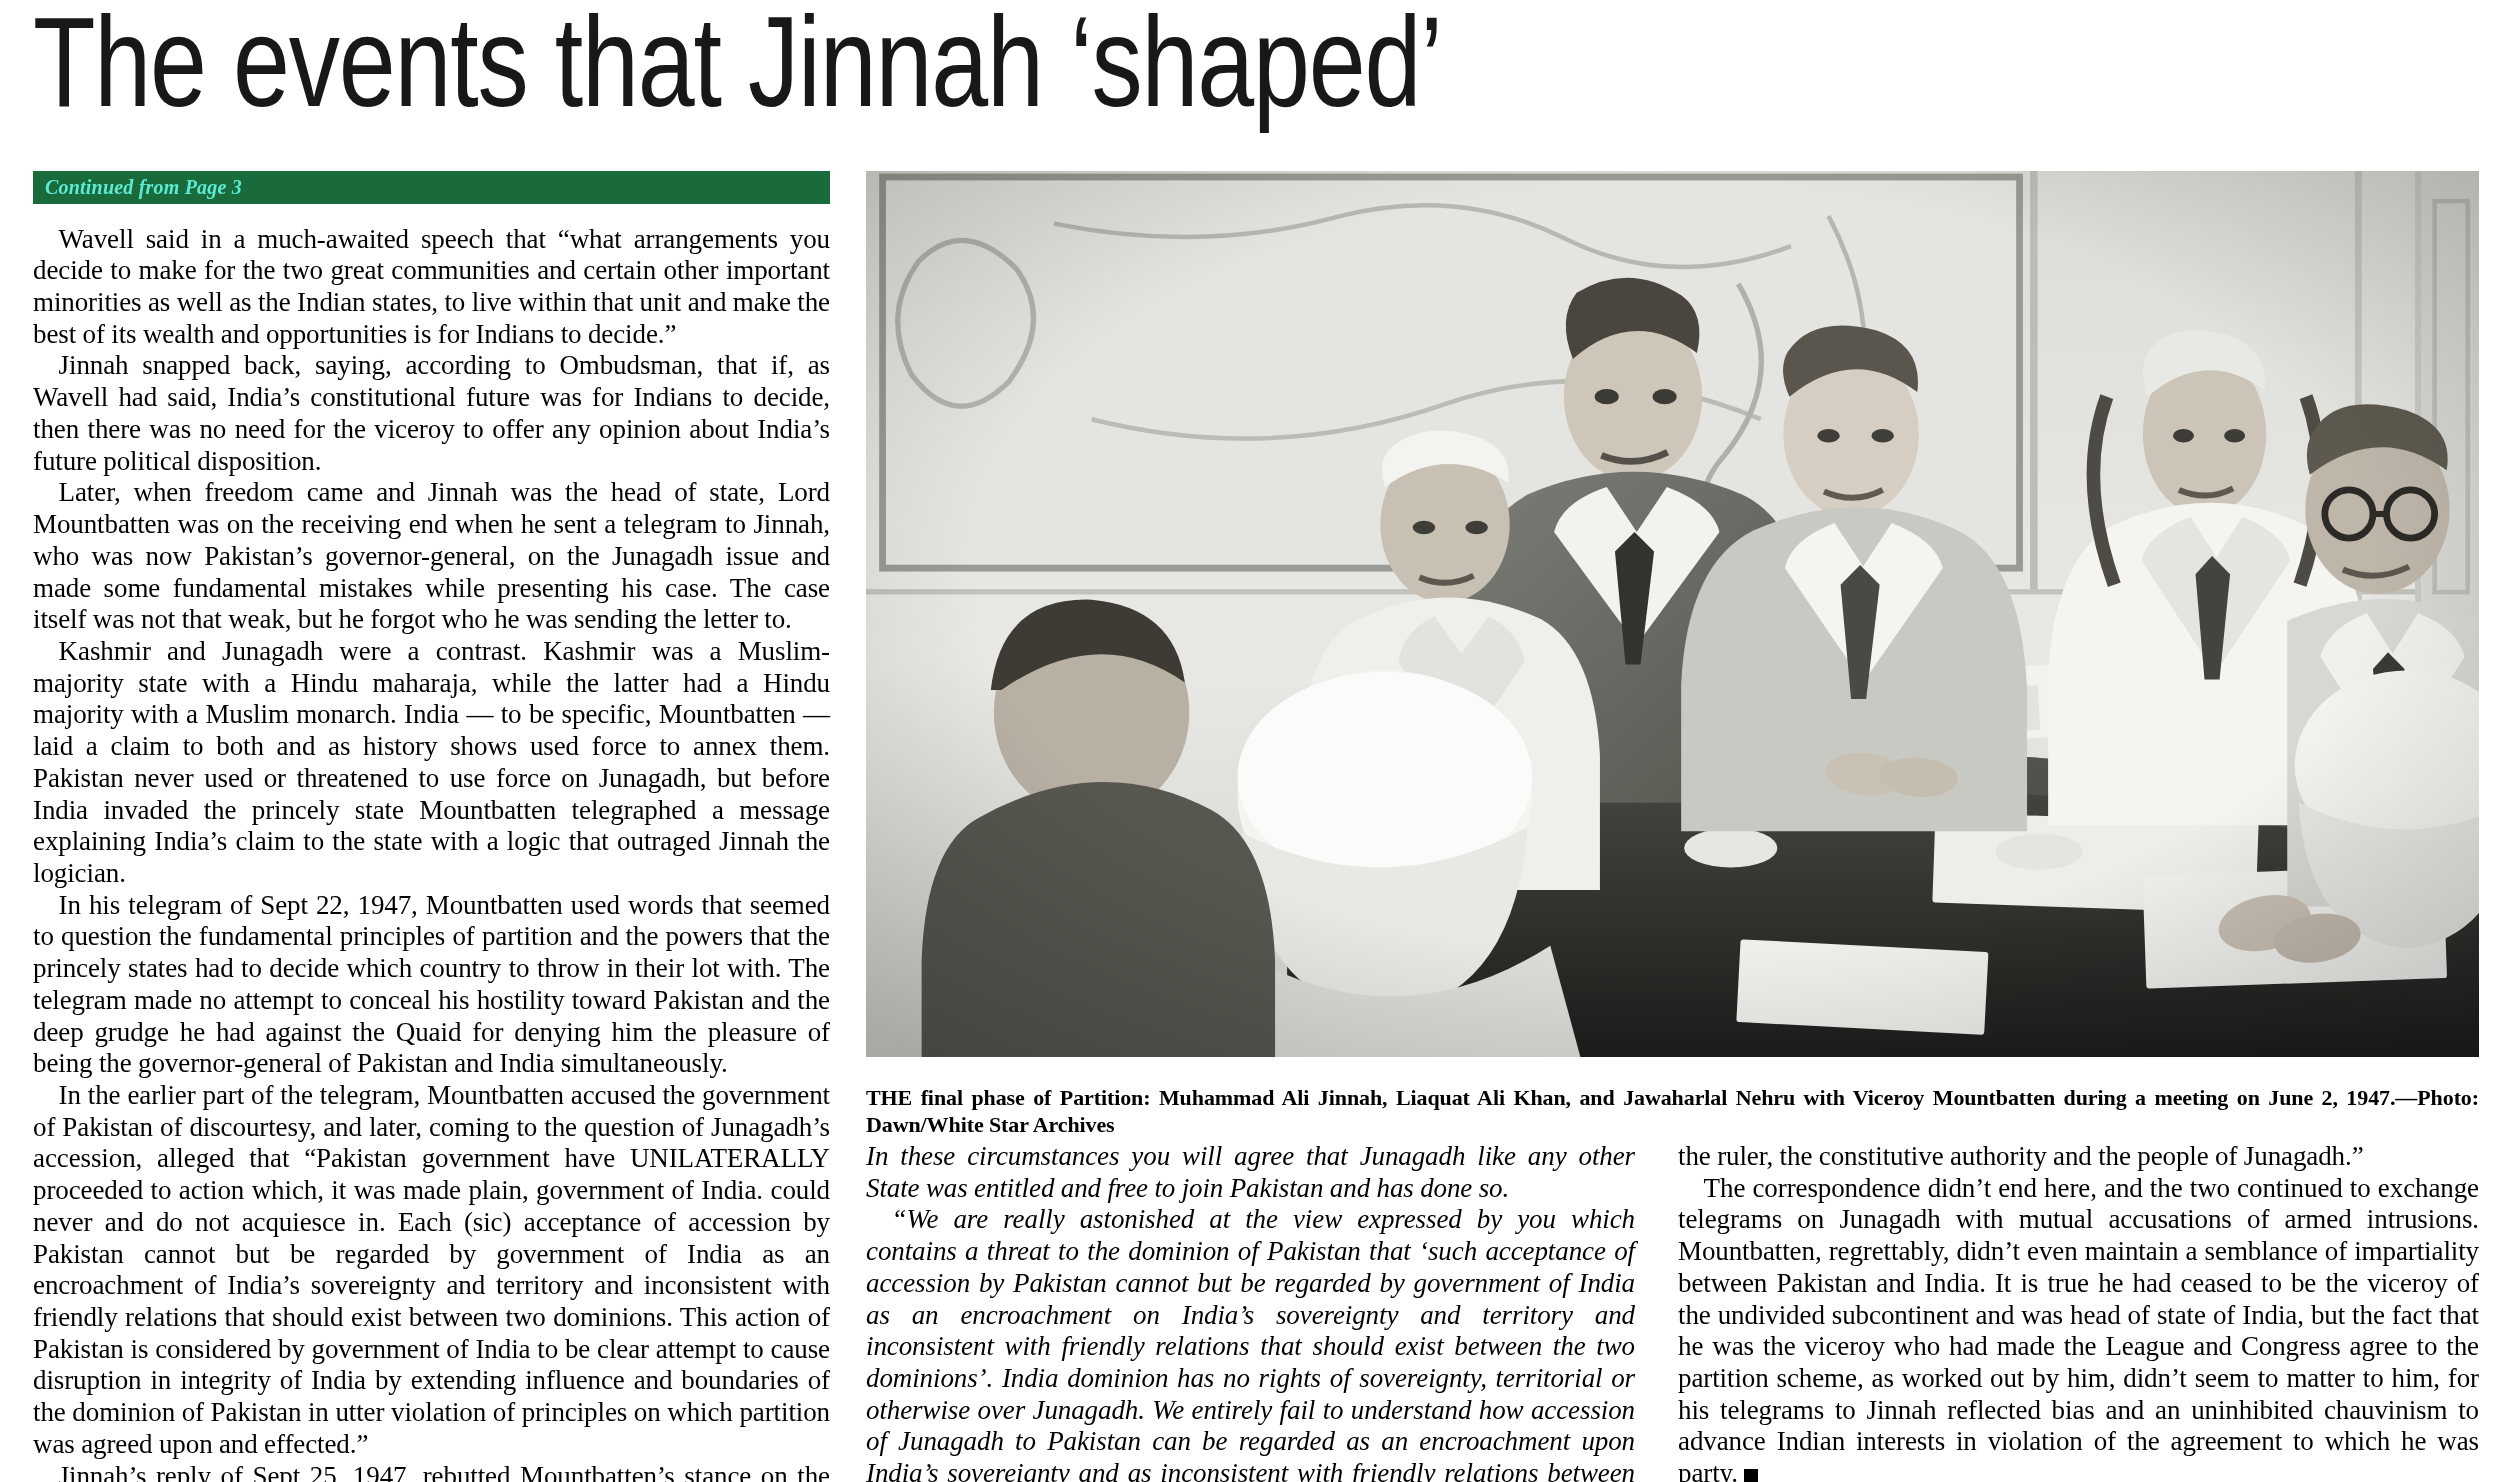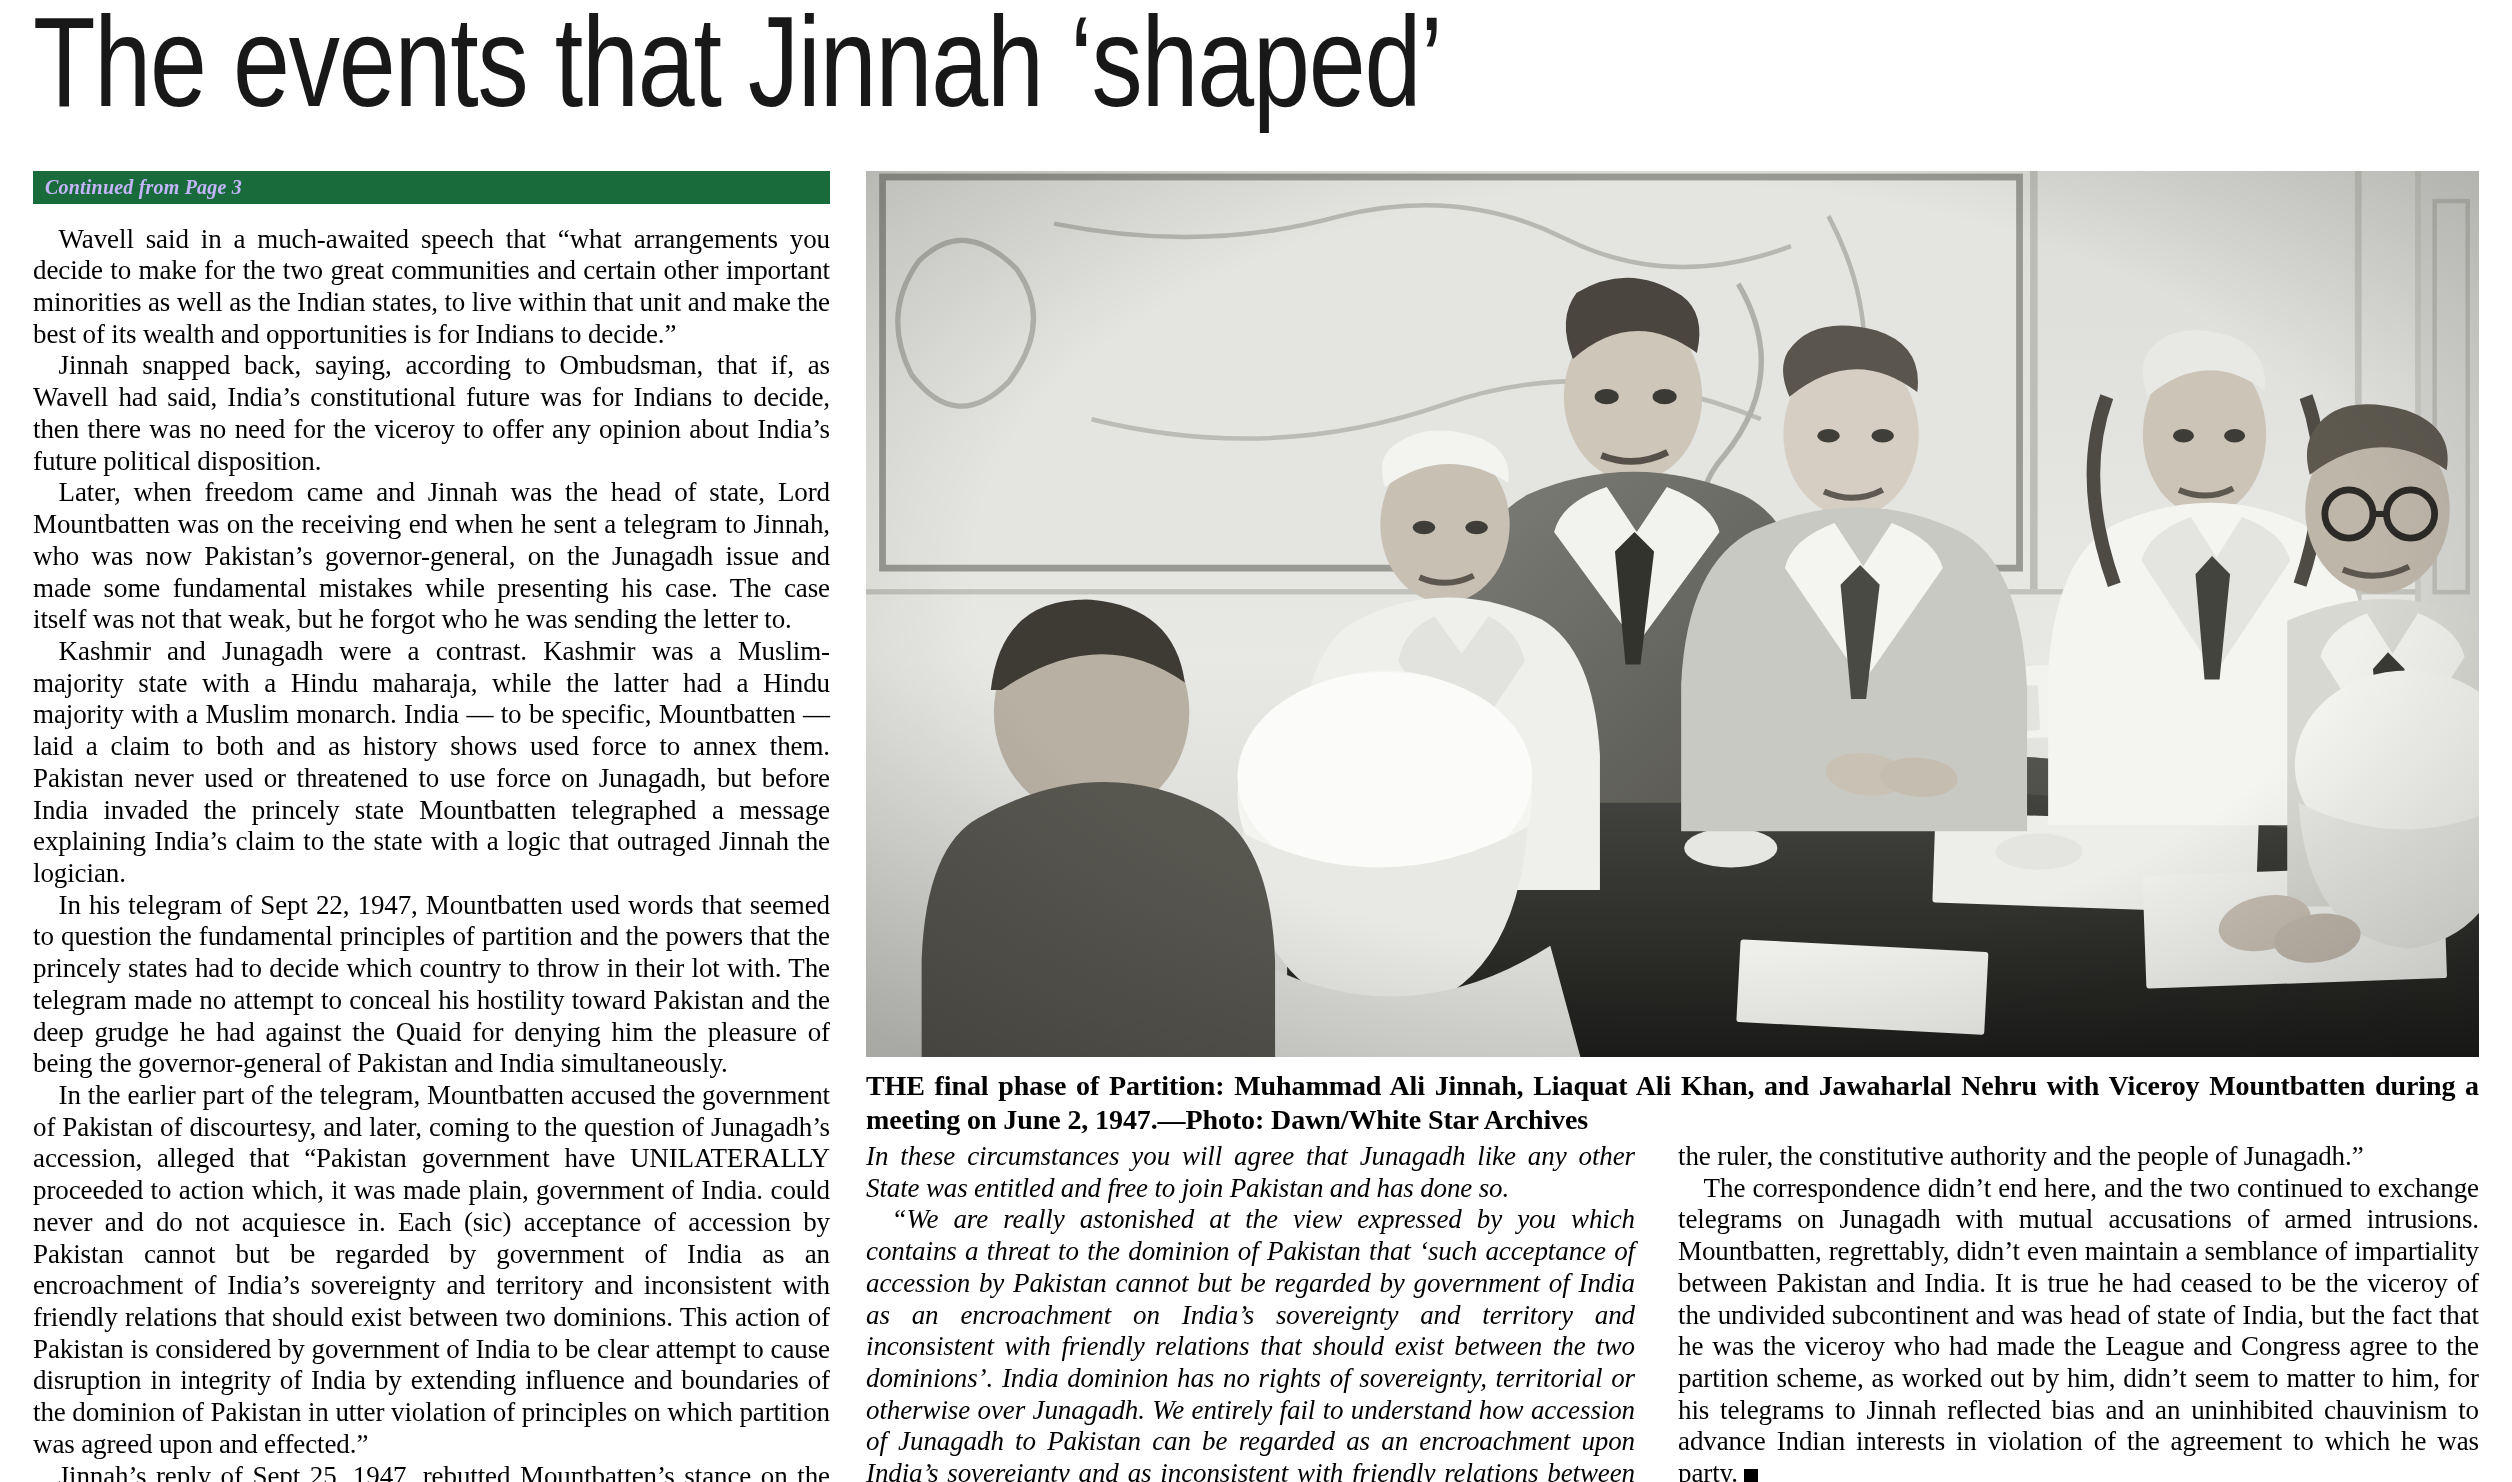--- a/index.html
+++ b/index.html
@@ -56,21 +56,21 @@
   .cont-banner {
     background: #1a6b3c;
     height: 33px;
     width: 100%;
     display: flex;
     align-items: center;
     padding-left: 12px;
     margin-bottom: 19.6px;
   }
   .cont-banner span {
-    color: #c4b5fd;
+    color: #5eead4;
     font-family: "Liberation Serif", "DejaVu Serif", serif;
     font-weight: bold;
     font-style: italic;
     font-size: 20px;
     letter-spacing: 0.2px;
   }
 
   .bodytext p {
     font-size: 27px;
     line-height: 1.175;
@@ -93,23 +93,23 @@
   .photo {
     position: relative;
     width: 100%;
     height: 886px;
     overflow: hidden;
     background: #d9d9d6;
   }
   .photo svg { display: block; width: 100%; height: 100%; }
 
   .caption {
-    margin-top: 12px;
+    margin-top: 28px;
     font-weight: bold;
-    font-size: 28px;
+    font-size: 22px;
     line-height: 1.22;
     text-align: justify;
     letter-spacing: -0.1px;
   }
 
   
   .col-mid {
     position: absolute;
     top: 970px;
     left: 833px;

